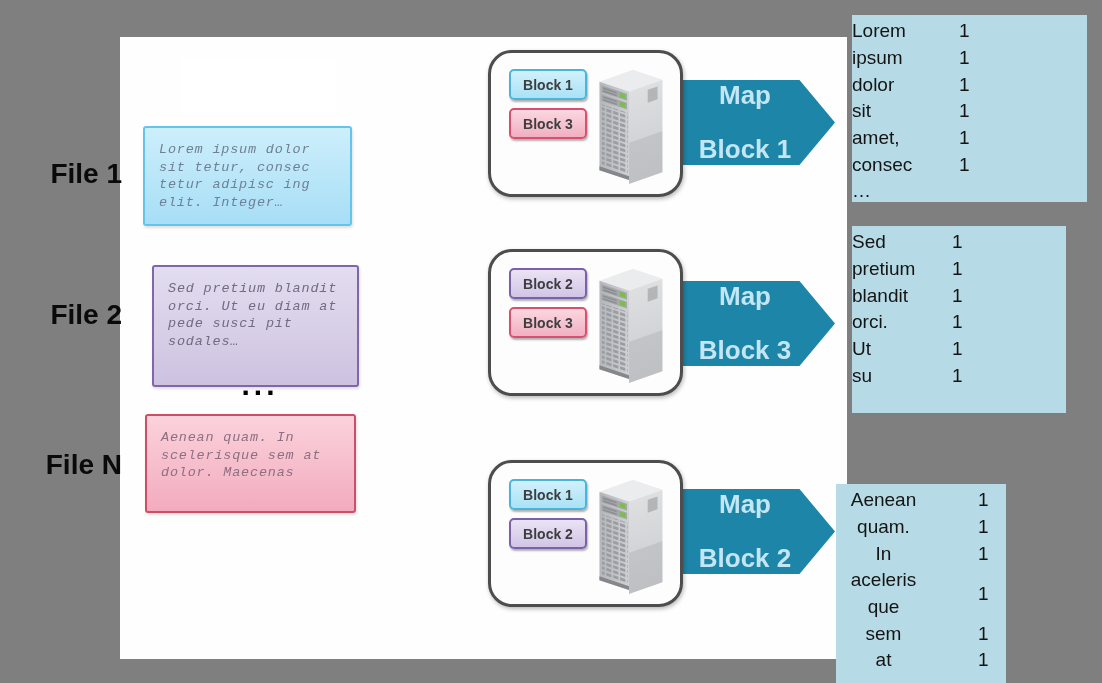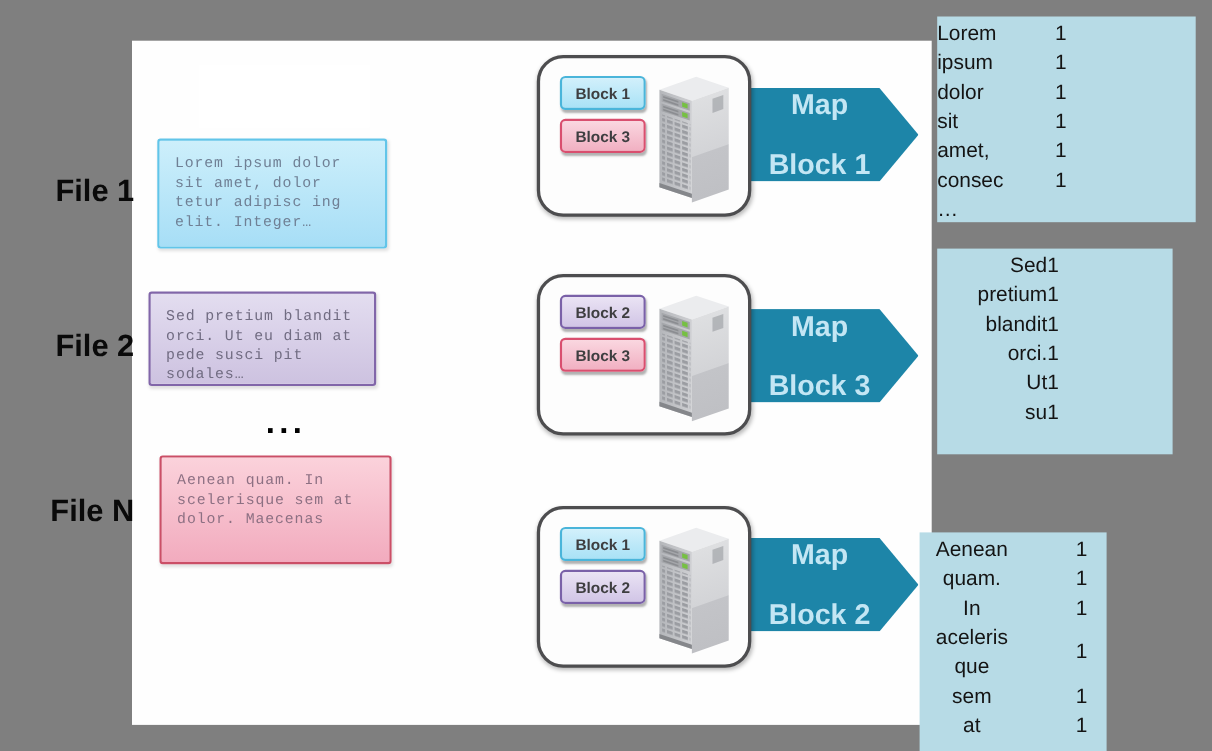--- a/index.html
+++ b/index.html
@@ -11,24 +11,24 @@
   
   .file-label{position:absolute;left:0;width:122px;text-align:right;
               font-size:28px;font-weight:600;color:#0a0a0a;line-height:34px;}
   .fl1{top:157px}.fl2{top:298px}.flN{top:448px}
 
   
   .filebox{position:absolute;border-radius:3px;box-sizing:border-box;
            box-shadow:1px 2px 3px rgba(0,0,0,0.12);
            font-family:"Liberation Mono","DejaVu Sans Mono",monospace;
            font-size:13.5px;line-height:17.5px;letter-spacing:0.8px;
-           padding:13px 0 0 14px;}
+           padding:13px 0 0 14px;font-style:italic;}
   .fbox-blue{left:143px;top:126px;width:209px;height:100px;border:2px solid #62c5e9;
              background:linear-gradient(180deg,#cdeffb 0%,#a7def6 100%);color:#708095;}
-  .fbox-purple{left:135px;top:265px;width:207px;height:86px;border:2px solid #8166a9;
+  .fbox-purple{left:152px;top:265px;width:207px;height:122px;border:2px solid #8166a9;
              background:linear-gradient(180deg,#e3ddf0 0%,#cdc2e0 100%);color:#716c82;}
   .fbox-pink{left:145px;top:414px;width:211px;height:99px;border:2px solid #cb4f67;
              background:linear-gradient(180deg,#fbd2db 0%,#f2abbe 100%);color:#8d7083;}
   .dots{position:absolute;left:220px;top:368px;width:80px;text-align:center;
         font-size:30px;font-weight:bold;letter-spacing:4px;color:#000;}
 
   
   .group{position:absolute;left:488px;width:189px;height:141px;background:#fdfdfd;
          border:3px solid #4d4d4f;border-radius:24px;z-index:2;
          box-shadow:1px 2px 4px rgba(0,0,0,0.28);}
@@ -49,21 +49,21 @@
              clip-path:polygon(0 0,79% 0,100% 50%,79% 100%,0 100%);}
   .a1{top:80px}.a2{top:281px}.a3{top:489px}
   .map-arrow .atext{position:absolute;left:0;top:0;width:158px;height:85px;
              display:flex;flex-direction:column;align-items:center;justify-content:space-between;
              color:#c3e6f4;font-size:26px;font-weight:600;line-height:31px;}
 
   
   .outbox{position:absolute;background:#b7dbe6;color:#141414;font-size:19px;
           padding-top:3px;box-sizing:border-box;}
   .out1{left:852px;top:15px;width:235px;height:187px;}
-  .out2{left:852px;top:226px;width:214px;height:187px;text-align:right;}
+  .out2{left:852px;top:226px;width:214px;height:187px;}
   .out3{left:836px;top:452px;width:170px;height:215px;margin-top:32px;}
   .orow{height:26.7px;display:flex;align-items:center;}
   .out1 .w,.out2 .w{}
   .out1 .w{width:107px}.out2 .w{width:100px}
   .out3 .w{width:95px;text-align:center;}
   .out3 .c{margin-left:47px;}
   .out3 .c.up{transform:translateY(-13.5px);}
 </style>
 </head>
 <body>
@@ -71,21 +71,21 @@
 <div class="stage">
   <div class="slide"></div>
   <div class="placeholder-hl"></div>
 
   <div class="file-label fl1">File 1</div>
   <div class="file-label fl2">File 2</div>
   <div class="file-label flN">File N</div>
 
   <div class="filebox fbox-blue">
     <div>Lorem ipsum dolor</div>
-    <div>sit amet, dolor</div>
+    <div>sit tetur, consec</div>
     <div>tetur adipisc ing</div>
     <div>elit. Integer…</div>
   </div>
   <div class="filebox fbox-purple">
     <div>Sed pretium blandit</div>
     <div>orci. Ut eu diam at</div>
     <div>pede susci pit</div>
     <div>sodales…</div>
   </div>
   <div class="dots">...</div>

